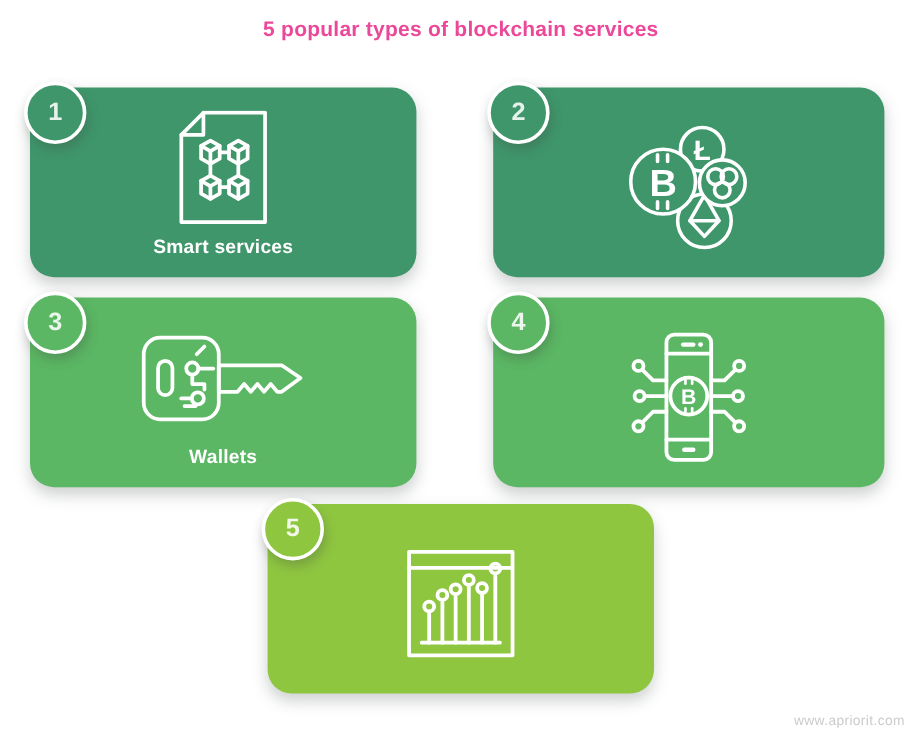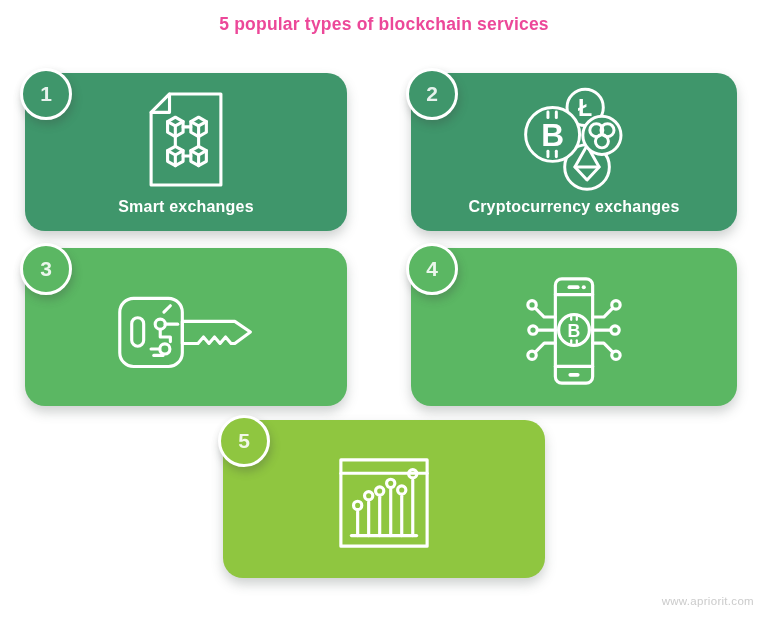--- a/index.html
+++ b/index.html
@@ -65,21 +65,21 @@
           <use href="#cube" x="27" y="36"></use>
           <use href="#cube" x="51" y="36"></use>
           <use href="#cube" x="27" y="66"></use>
           <use href="#cube" x="51" y="66"></use>
           <path d="M35 36 H43"></path>
           <path d="M35 66 H43"></path>
           <path d="M27 46 V56"></path>
           <path d="M51 46 V56"></path>
         </svg>
       </div>
-      <div class="card-label">Smart exchanges</div>
+      <div class="card-label">Smart services</div>
     </div>
   </div>
 
   <div class="card" id="card2" style="background-color: rgb(63, 150, 107);">
     <div class="badge" style="background-color: rgb(63, 150, 107);">2</div>
     <div class="card-inner">
       <div class="icon-wrap">
         <svg width="112" height="107" viewBox="0 0 120 115" fill="none" stroke="#ffffff" stroke-width="3.2" stroke-linejoin="round" stroke-linecap="round">
 
           <g>
@@ -103,41 +103,41 @@
           <g>
             <circle cx="37" cy="52" r="29" fill="#3F966B"></circle>
             <text x="37" y="53" font-size="34" text-anchor="middle" dominant-baseline="central" stroke="none">B</text>
             <path d="M32 28 V34"></path>
               <path d="M41 28 V34"></path>
             <path d="M32 70 V76"></path>
               <path d="M41 70 V76"></path>
           </g>
         </svg>
       </div>
-      <div class="card-label">Cryptocurrency exchanges</div>
     </div>
   </div>
 
   <div class="card" id="card3" style="background-color: rgb(91, 183, 99);">
     <div class="badge" style="background-color: rgb(91, 183, 99);">3</div>
     <div class="card-inner">
       <div class="icon-wrap">
         <svg width="138" height="81" viewBox="0 0 150 88" fill="none" stroke="#ffffff" stroke-width="3.4" stroke-linejoin="round" stroke-linecap="round">
           <rect x="3" y="8" width="68" height="74" rx="15"></rect>
           <rect x="16" y="29" width="13" height="31" rx="6.5"></rect>
           <circle cx="47" cy="36" r="5.5"></circle>
           <circle cx="52" cy="63" r="5.5"></circle>
           <path d="M51 23 L58 16"></path>
           <path d="M52.5 36 H66"></path>
           <path d="M47 41.5 V50 H58 V55"></path>
           <path d="M46.5 63 H37"></path>
           <path d="M40 70 H50"></path>
           <path d="M71 33 H128 L145 44.5 L128 57 H124 L118 50 L112 57 L106 50 L100 57 L94 50 L88 57 H71 Z"></path>
         </svg>
       </div>
+      <div class="card-label">Wallets</div>
     </div>
   </div>
 
   <div class="card" id="card4" style="background-color: rgb(91, 183, 99);">
     <div class="badge" style="background-color: rgb(91, 183, 99);">4</div>
     <div class="card-inner">
       <div class="icon-wrap">
         <svg width="116" height="110" viewBox="0 0 124 118" fill="none" stroke="#ffffff" stroke-width="3.4" stroke-linejoin="round" stroke-linecap="round">
           <rect x="42" y="3" width="40" height="112" rx="7"></rect>
           <path d="M42 20 H82"></path>

